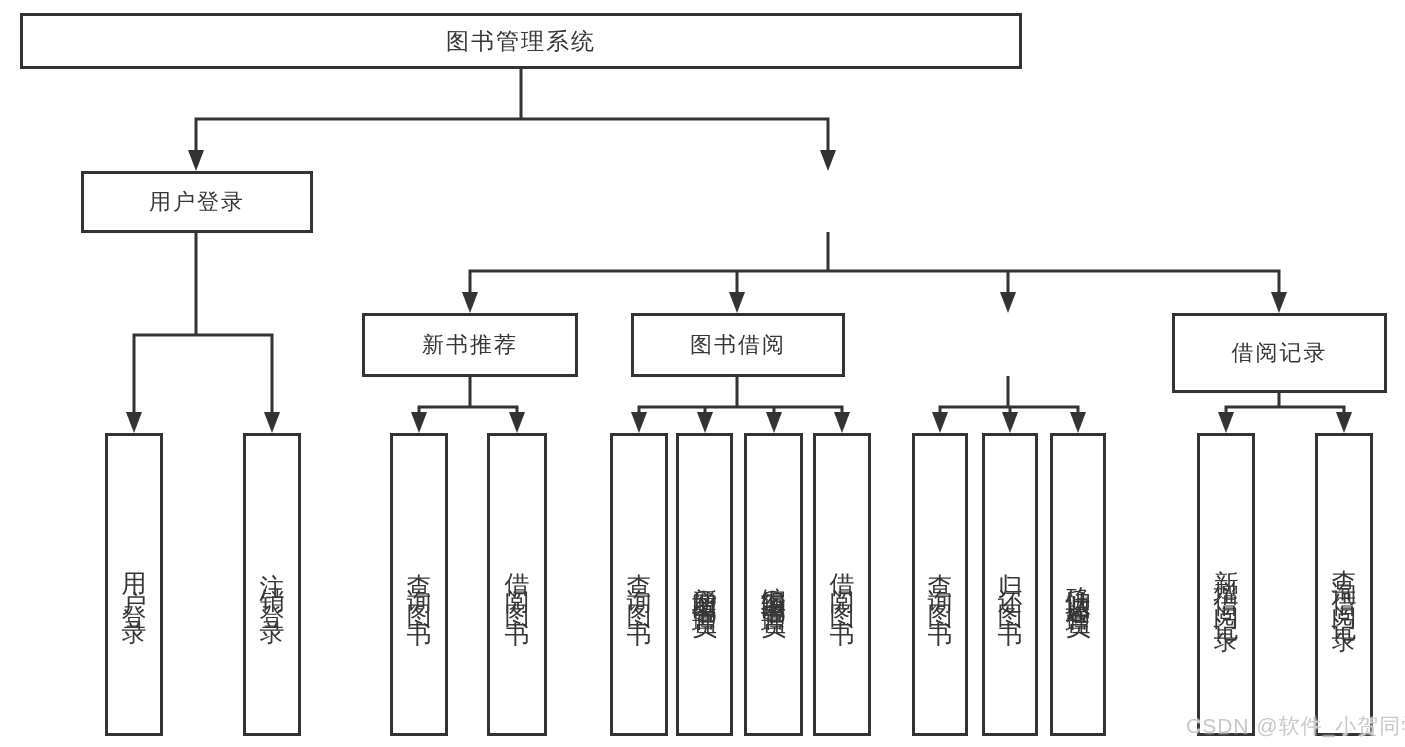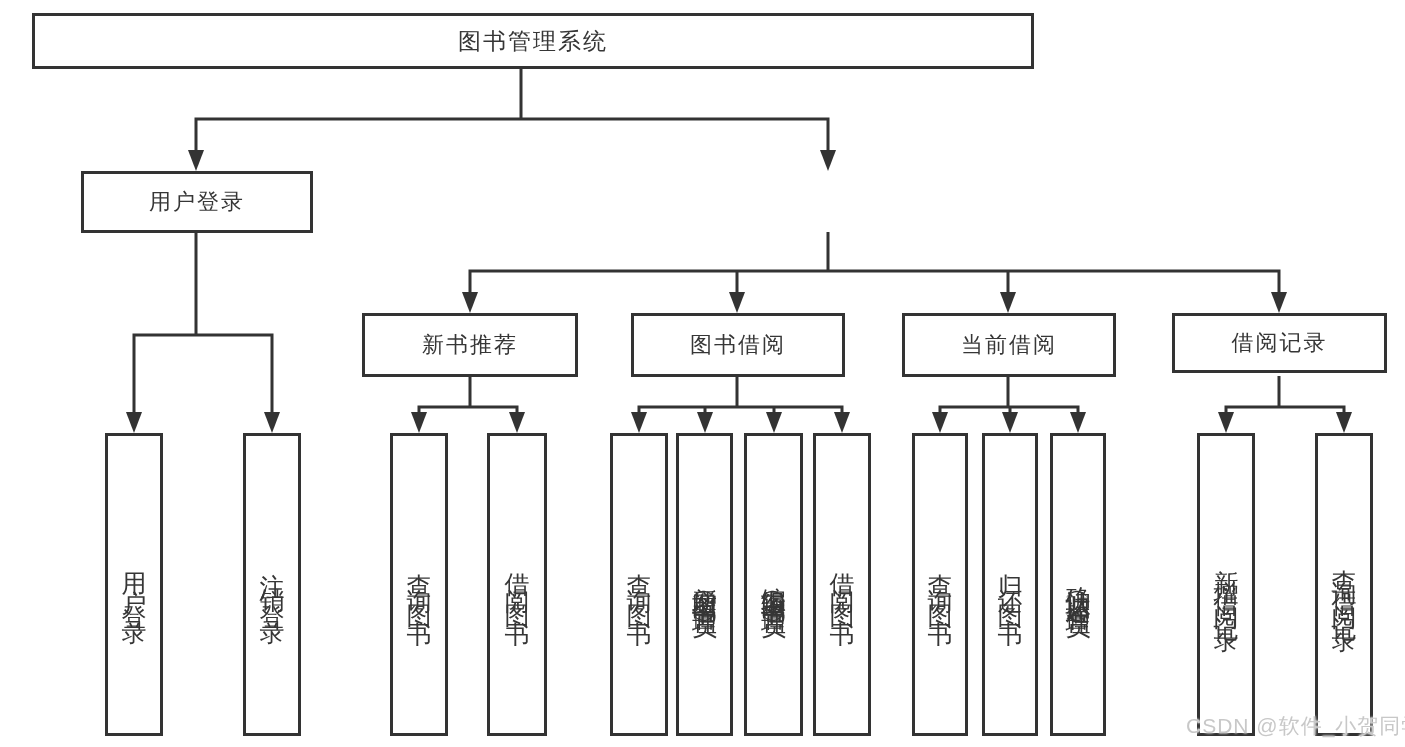--- a/index.html
+++ b/index.html
@@ -58,28 +58,27 @@
       <polygon points="766,412 782,412 774,433"></polygon>
       <polygon points="834,412 850,412 842,433"></polygon>
       <polygon points="932,412 948,412 940,433"></polygon>
       <polygon points="1002,412 1018,412 1010,433"></polygon>
       <polygon points="1070,412 1086,412 1078,433"></polygon>
       <polygon points="1218,412 1234,412 1226,433"></polygon>
       <polygon points="1336,412 1352,412 1344,433"></polygon>
     </g>
   </svg>
 
-  <div class="node h root" style="left:32px;top:13px;width:1002px;height:56px">图书管理系统</div>
+  <div class="node h root" style="left:20px;top:13px;width:1002px;height:56px">图书管理系统</div>
 
   <div class="node h" style="left:81px;top:171px;width:232px;height:62px">用户登录</div>
 
   <div class="node h" style="left:631px;top:313px;width:214px;height:64px">图书借阅</div>
   <div class="node h" style="left:362px;top:313px;width:216px;height:64px">新书推荐</div>
-  <div class="node h" style="left:902px;top:313px;width:214px;height:64px">当前借阅</div>
-  <div class="node h" style="left:1172px;top:313px;width:215px;height:60px">借阅记录</div>
+  <div class="node h" style="left:1172px;top:313px;width:215px;height:80px">借阅记录</div>
 
   <div class="node leaf" style="left:105px;width:58px">
     <span class="v">用户登录</span>
   </div>
   <div class="node leaf" style="left:243px;width:58px">
     <span class="v">注销登录</span>
   </div>
   <div class="node leaf" style="left:390px;width:58px">
     <span class="v">查询图书</span>
   </div>

